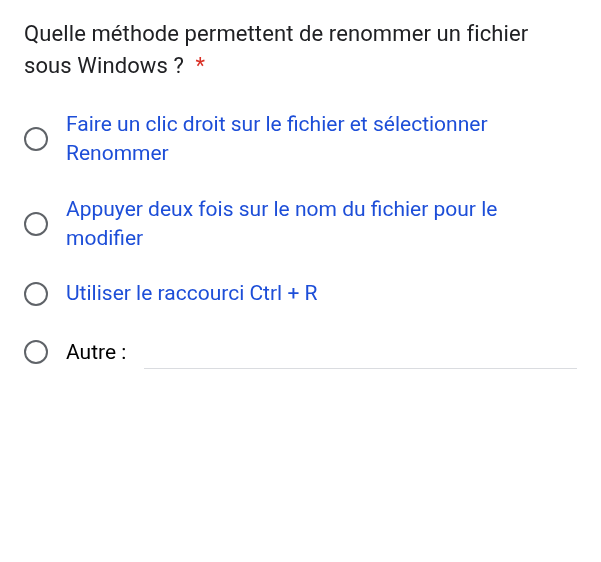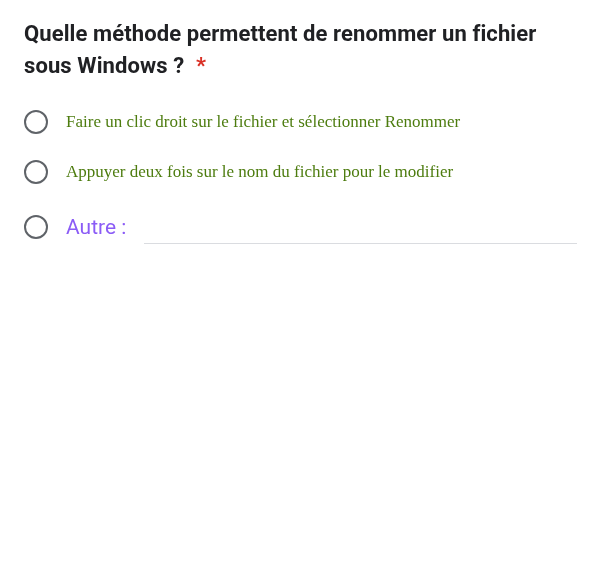--- a/index.html
+++ b/index.html
@@ -13,21 +13,21 @@
   }
   .form-question {
     padding: 18px 24px 24px 24px;
     box-sizing: border-box;
   }
   .question-title {
     font-size: 22px;
     line-height: 1.45;
     letter-spacing: 0.1px;
     margin-bottom: 28px;
-    font-weight: 700;
+    font-weight: 400;
   }
   .required-star {
     color: #d93025;
     margin-left: 6px;
   }
   .options {
     display: flex;
     flex-direction: column;
     gap: 26px;
   }
@@ -39,34 +39,33 @@
   }
   .radio-circle {
     width: 24px;
     height: 24px;
     border-radius: 50%;
     border: 2.4px solid #5f6368;
     box-sizing: border-box;
     flex-shrink: 0;
   }
   .option-label {
-    font-size: 17px;
+    font-size: 21px;
     line-height: 1.4;
-    color: #4d7c0f;
+    color: #1d4ed8;
     flex: 1;
-    font-family: Liberation Serif, serif;
   }
   .other-row {
     display: flex;
     align-items: center;
     gap: 18px;
   }
   .other-label {
     font-size: 21px;
-    color: #8b5cf6;
+    color: #000000;
     white-space: nowrap;
     text-align: right;
   }
   .other-input {
     flex: 1;
     border: none;
     border-bottom: 1px solid #dadce0;
     font-size: 18px;
     padding: 2px 0 4px 0;
     outline: none;
@@ -90,20 +89,24 @@
       <span class="radio-circle"></span>
       <span class="option-label">Faire un clic droit sur le fichier et sélectionner Renommer</span>
     </label>
 
     <label class="radio-option">
       <span class="radio-circle"></span>
       <span class="option-label">Appuyer deux fois sur le nom du fichier pour le modifier</span>
     </label>
 
 
+    <label class="radio-option">
+      <span class="radio-circle"></span>
+      <span class="option-label">Utiliser le raccourci Ctrl + R</span>
+    </label>
 
     <div class="radio-option">
       <span class="radio-circle"></span>
       <div class="other-row" style="flex:1;">
         <span class="other-label">Autre :</span>
         <input class="other-input" type="text" value="" style="">
       </div>
     </div>
 
   </div>

